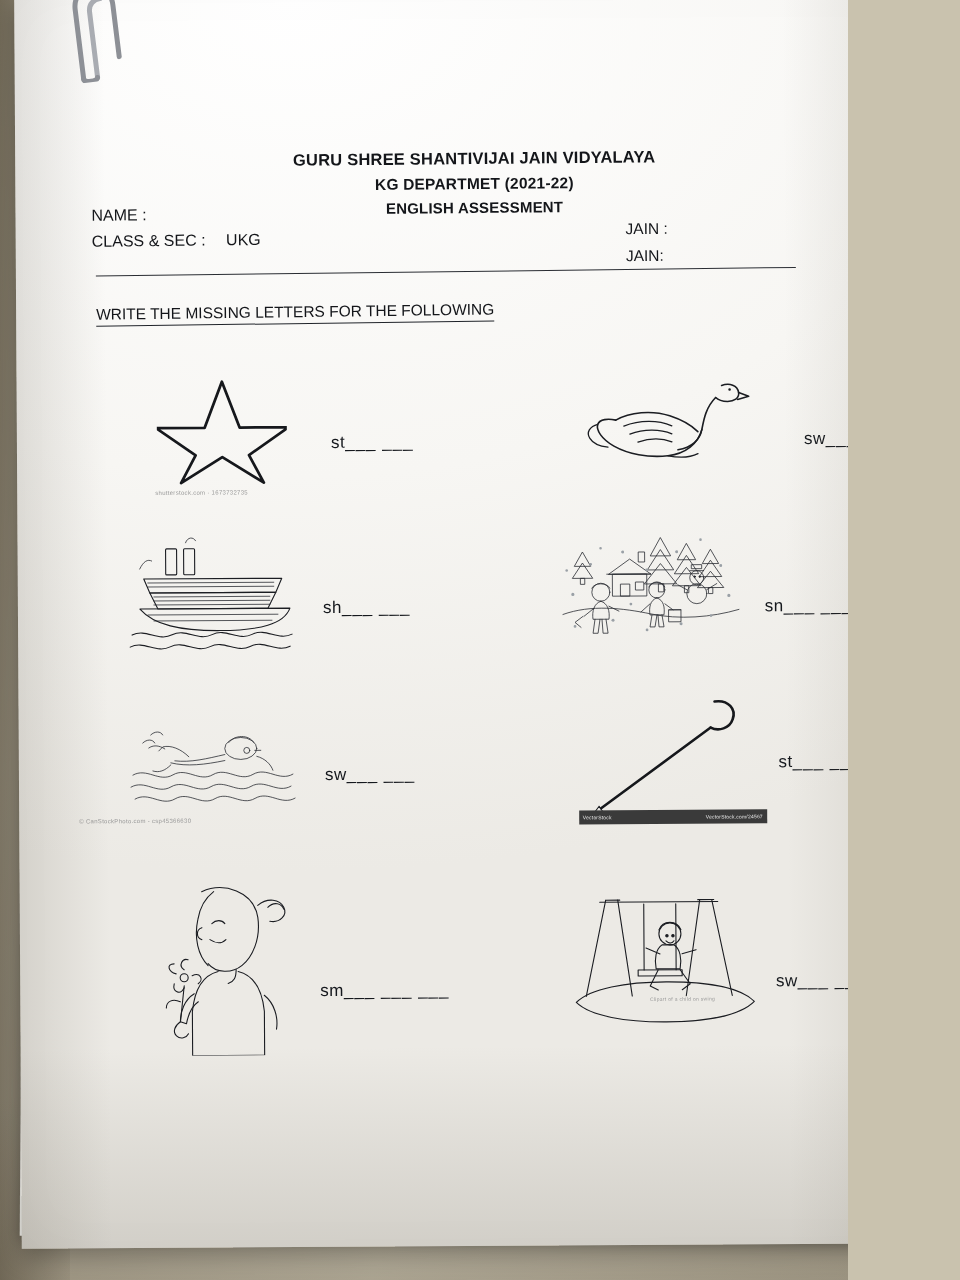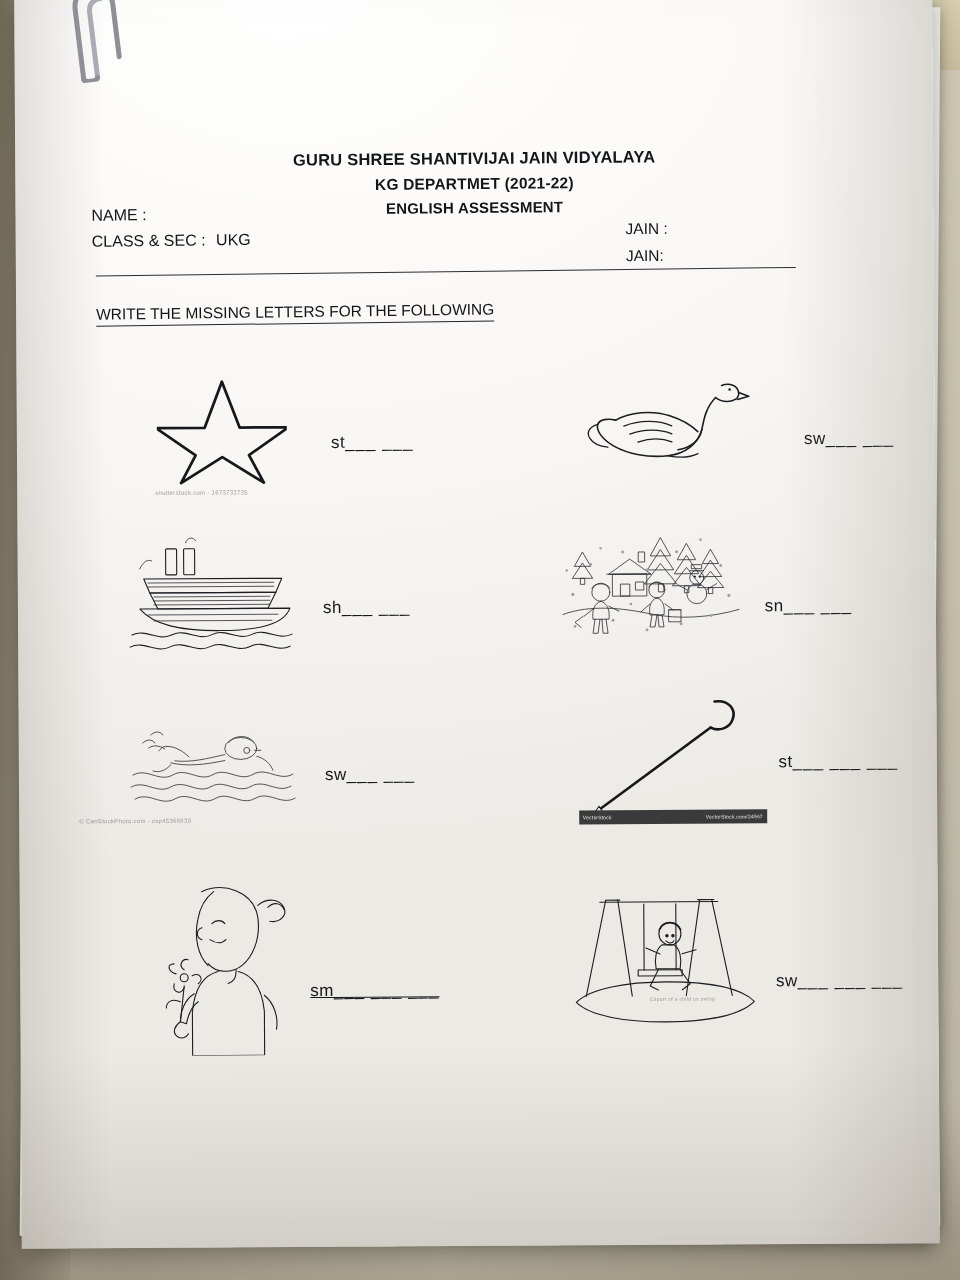--- a/index.html
+++ b/index.html
@@ -3,21 +3,21 @@
 <meta charset="utf-8">
 <style>
   html, body {
     margin: 0;
     padding: 0;
     background: #c9c2ae;
     font-family: "Liberation Sans", sans-serif;
   }
   #page {
     position: relative;
-    width: 960px;
+    width: 848px;
     height: 1280px;
     overflow: hidden;
     background: #c4b5fd;
   }
   
   .desk {
     position: absolute;
     inset: 0;
     background:
       linear-gradient(105deg, #b6ae98 0%, #cdc6b2 18%, #c2bba8 35%, #d6d0bd 60%, #bdb6a3 100%);
@@ -217,21 +217,21 @@
       <div class="title-block">
         <div class="l1">GURU SHREE SHANTIVIJAI JAIN VIDYALAYA</div>
         <div class="l2">KG DEPARTMET (2021-22)</div>
         <div class="l3">ENGLISH ASSESSMENT</div>
       </div>
 
       <div class="name-row">
         <div>NAME :</div>
         <div>
           <span>CLASS &amp; SEC :</span>
-          <span style="margin-left:6px">UKG</span>
+          <span style="margin-left:16px">UKG</span>
         </div>
       </div>
 
       <div class="right-col">
         <div>JAIN :</div>
         <div>JAIN:</div>
       </div>
 
       <div class="hrule"></div>
 
@@ -448,21 +448,21 @@
 
                   <path d="M44,120 l-4,36"></path>
                   <g>
                     <circle cx="44" cy="112" r="4"></circle>
                     <path d="M44,104 c-6,-4 -2,-12 4,-10 M52,110 c8,-4 12,4 6,8 M44,122 c-4,8 -12,4 -10,-4 M36,108 c-8,-2 -10,-10 -2,-10"></path>
                   </g>
                   <path d="M40,136 c-8,-4 -14,0 -14,6"></path>
                 </g>
               </svg>
             </div>
-            <div class="answer" style="margin-left:0; margin-top:62px;text-decoration:underline;">
+            <div class="answer" style="margin-left:10px; margin-top:62px;">
               <span>sm</span><span class="blanks">___ ___ ___</span>
             </div>
           </div>
 
           <div class="qcell" style="width:430px; padding-left:10px;">
             <div class="pic" style="width:200px; height:160px;">
               <svg width="200" height="160" viewBox="0 0 200 160" aria-hidden="true">
                 <g class="ink-thin">
 
                   <path d="M34,24 h118"></path>

